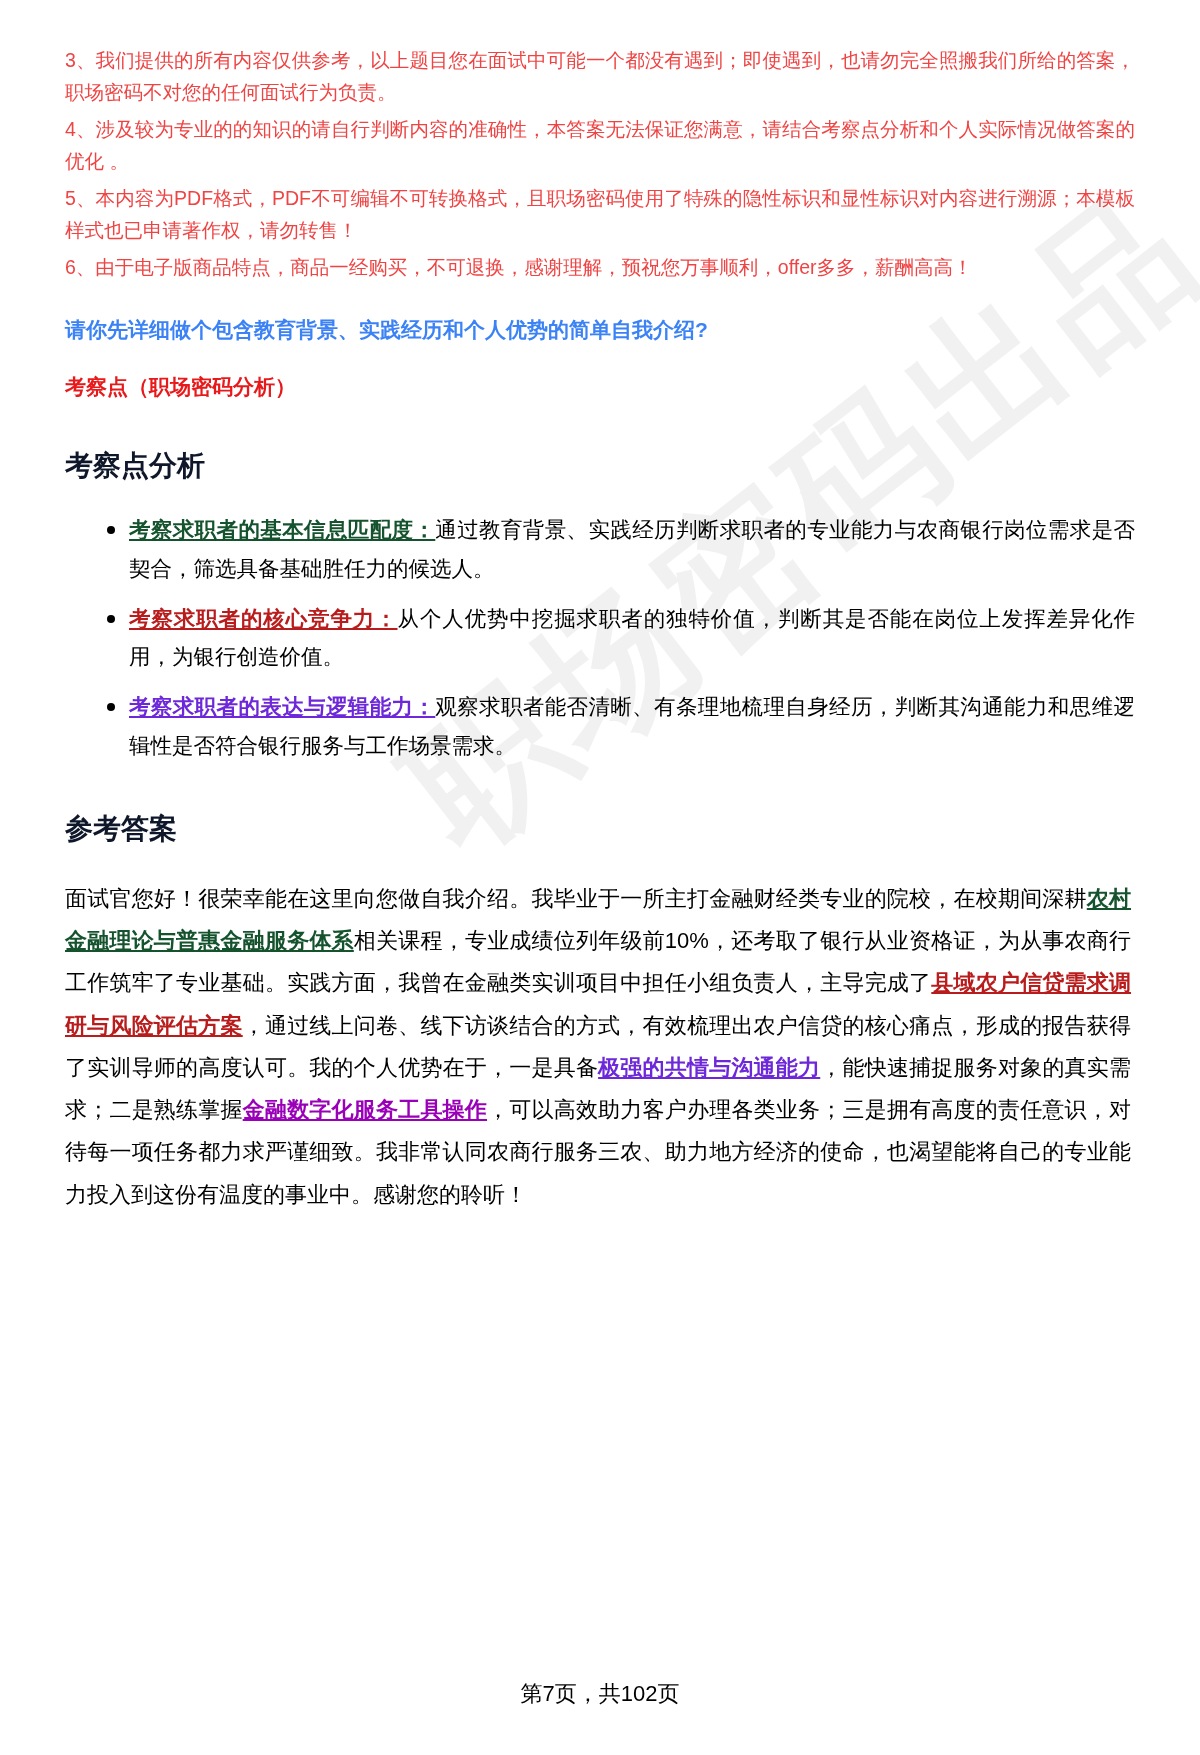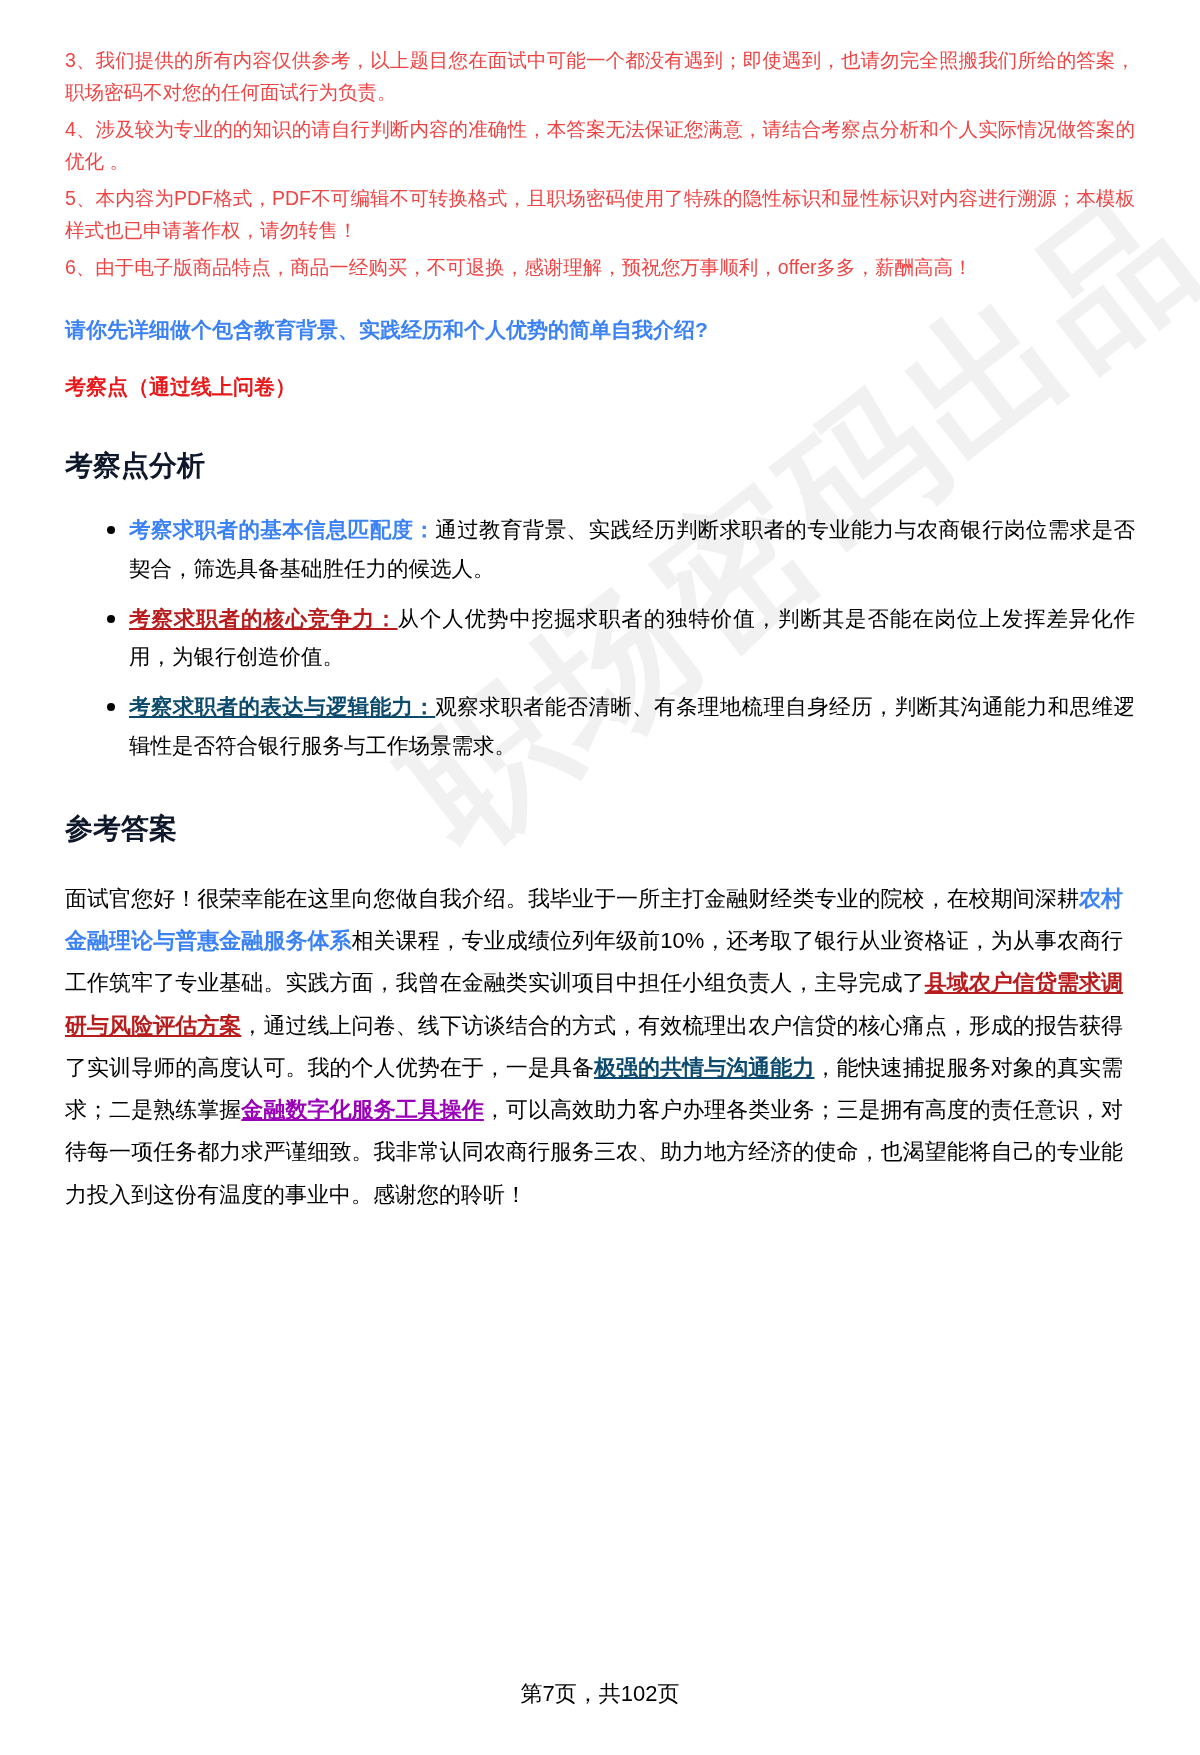--- a/index.html
+++ b/index.html
@@ -81,43 +81,44 @@
     content: "";
     position: absolute;
     left: 0;
     top: 15px;
     width: 8px;
     height: 8px;
     background: #000;
     border-radius: 50%;
   }
   .hl-red {
-    color: #3b82f6;
+    color: #14532d;
     font-weight: bold;
+    text-decoration: underline;
   }
   .hl-blue {
     color: #b91c1c;
     font-weight: bold;
     text-decoration: underline;
   }
   .hl-green {
-    color: #0c4a6e;
+    color: #6d28d9;
     font-weight: bold;
     text-decoration: underline;
   }
   .hl-purple {
     color: #9a00b8;
     font-weight: bold;
     text-decoration: underline;
   }
   .answer {
     font-size: 22px;
     line-height: 1.92;
     text-align: justify;
-    margin: 30px 12px 0 0;
+    margin: 30px 4px 0 0;
     text-indent: 0;
   }
   .footer {
     position: absolute;
     left: 0;
     right: 0;
     bottom: 46px;
     text-align: center;
     font-size: 22px;
     color: #000;
@@ -129,21 +130,21 @@
 <div class="page">
 
   <div class="watermark">职场密码出品</div>
 
   <div class="notice">3、我们提供的所有内容仅供参考，以上题目您在面试中可能一个都没有遇到；即使遇到，也请勿完全照搬我们所给的答案，职场密码不对您的任何面试行为负责。</div>
   <div class="notice">4、涉及较为专业的的知识的请自行判断内容的准确性，本答案无法保证您满意，请结合考察点分析和个人实际情况做答案的优化 。</div>
   <div class="notice">5、本内容为PDF格式，PDF不可编辑不可转换格式，且职场密码使用了特殊的隐性标识和显性标识对内容进行溯源；本模板样式也已申请著作权，请勿转售！</div>
   <div class="notice">6、由于电子版商品特点，商品一经购买，不可退换，感谢理解，预祝您万事顺利，offer多多，薪酬高高！</div>
 
   <div class="q-title">请你先详细做个包含教育背景、实践经历和个人优势的简单自我介绍?</div>
-  <div class="q-sub">考察点（通过线上问卷）</div>
+  <div class="q-sub">考察点（职场密码分析）</div>
 
   <div class="h-section">考察点分析</div>
 
   <ul class="points">
     <li>
       <span class="hl-red">考察求职者的基本信息匹配度：</span><span>通过教育背景、实践经历判断求职者的专业能力与农商银行岗位需求是否契合，筛选具备基础胜任力的候选人。</span>
     </li>
     <li>
       <span class="hl-blue">考察求职者的核心竞争力：</span><span>从个人优势中挖掘求职者的独特价值，判断其是否能在岗位上发挥差异化作用，为银行创造价值。</span>
     </li>

